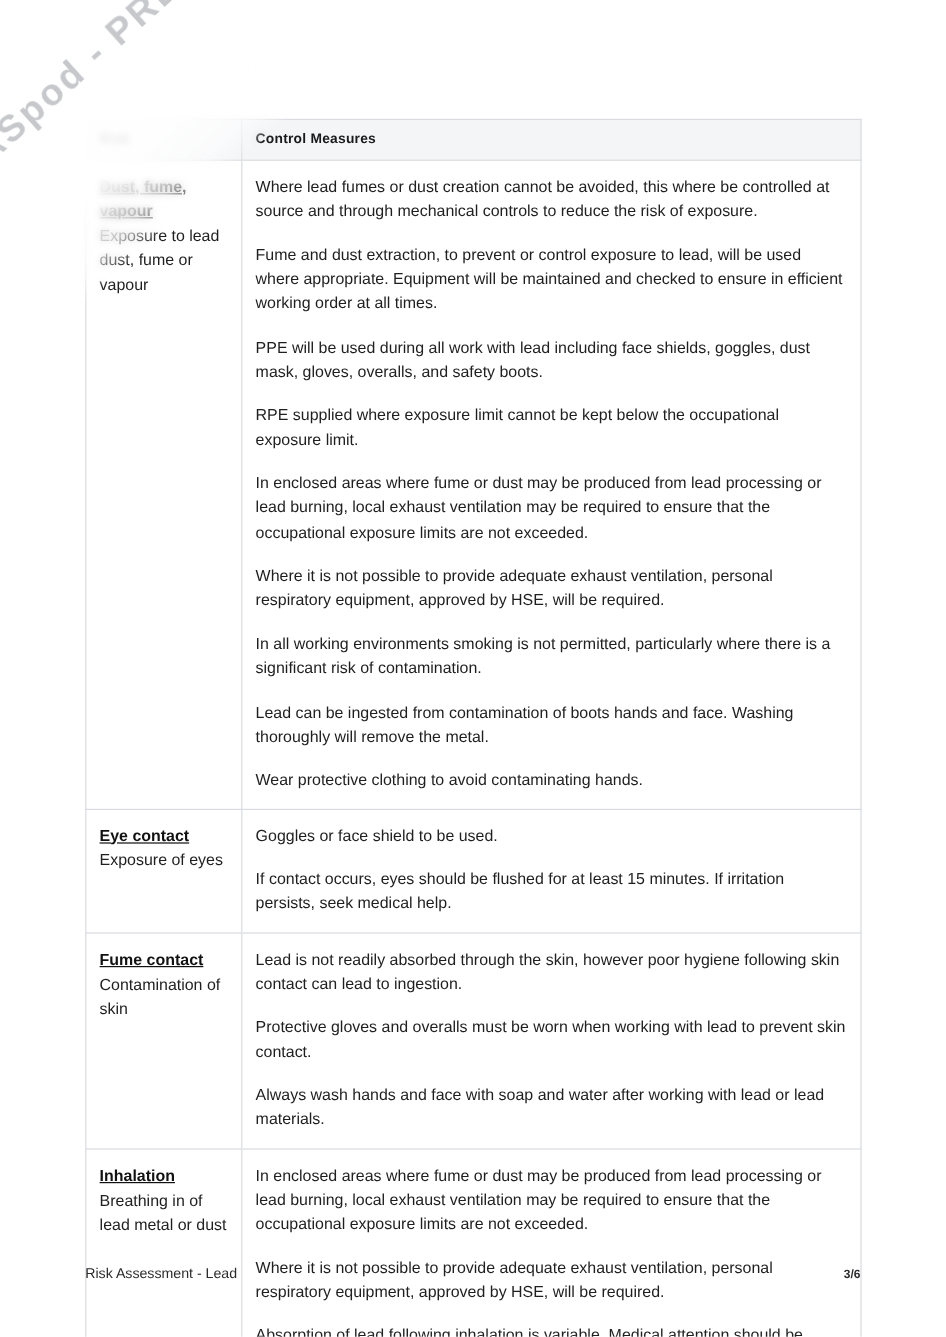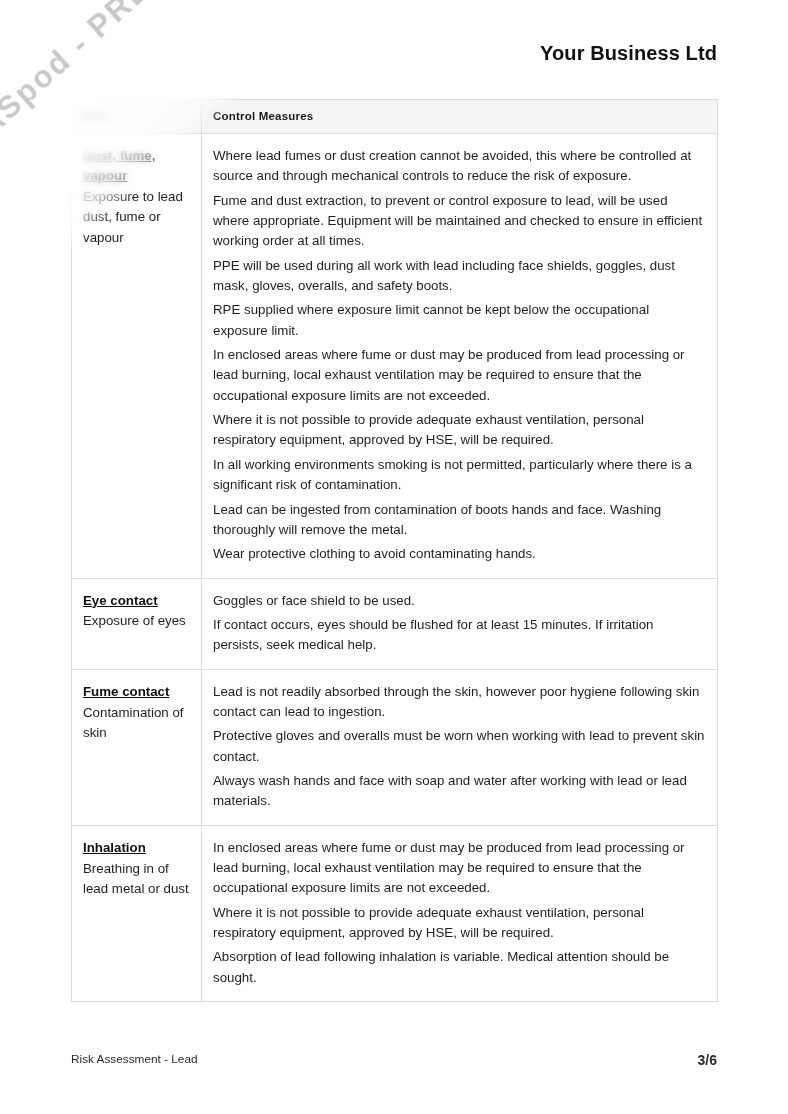--- a/index.html
+++ b/index.html
@@ -85,37 +85,37 @@
     line-height: 1.53;
     margin: 0;
     color: #1f1f1f;
     font-weight: normal;
   }
 
   .measure {
     margin: 0 0 0 0;
   }
   .measure + .measure {
-    margin-top: 4px;
+    margin-top: 16px;
   }
 
   .footer {
     position: absolute;
     left: 71px;
     right: 71px;
     bottom: 46px;
     display: flex;
     justify-content: space-between;
-    align-items: flex-start;
+    align-items: flex-end;
     font-size: 11.8px;
     color: #2a2a2a;
   }
   .footer .pageno {
     font-weight: bold;
-    font-size: 14px;
+    font-size: 10px;
   }
 
   
   .watermark-band {
     position: absolute;
     left: -240px;
     top: 130px;
     width: 1350px;
     height: 300px;
     transform: rotate(-42deg);
@@ -169,21 +169,20 @@
         rgba(0,0,0,1) 75%,
         rgba(0,0,0,0.6) 90%,
         rgba(0,0,0,0) 100%);
   }
 </style>
 </head>
 <body>
 
 <div class="page">
 
-  <div class="doc-header">Your Business Ltd</div>
 
   <div class="table-wrap">
     <table class="ra-table">
       <colgroup>
         <col class="col-risk">
         <col class="col-ctrl">
       </colgroup>
       <thead>
         <tr>
           <th>Risk</th>

